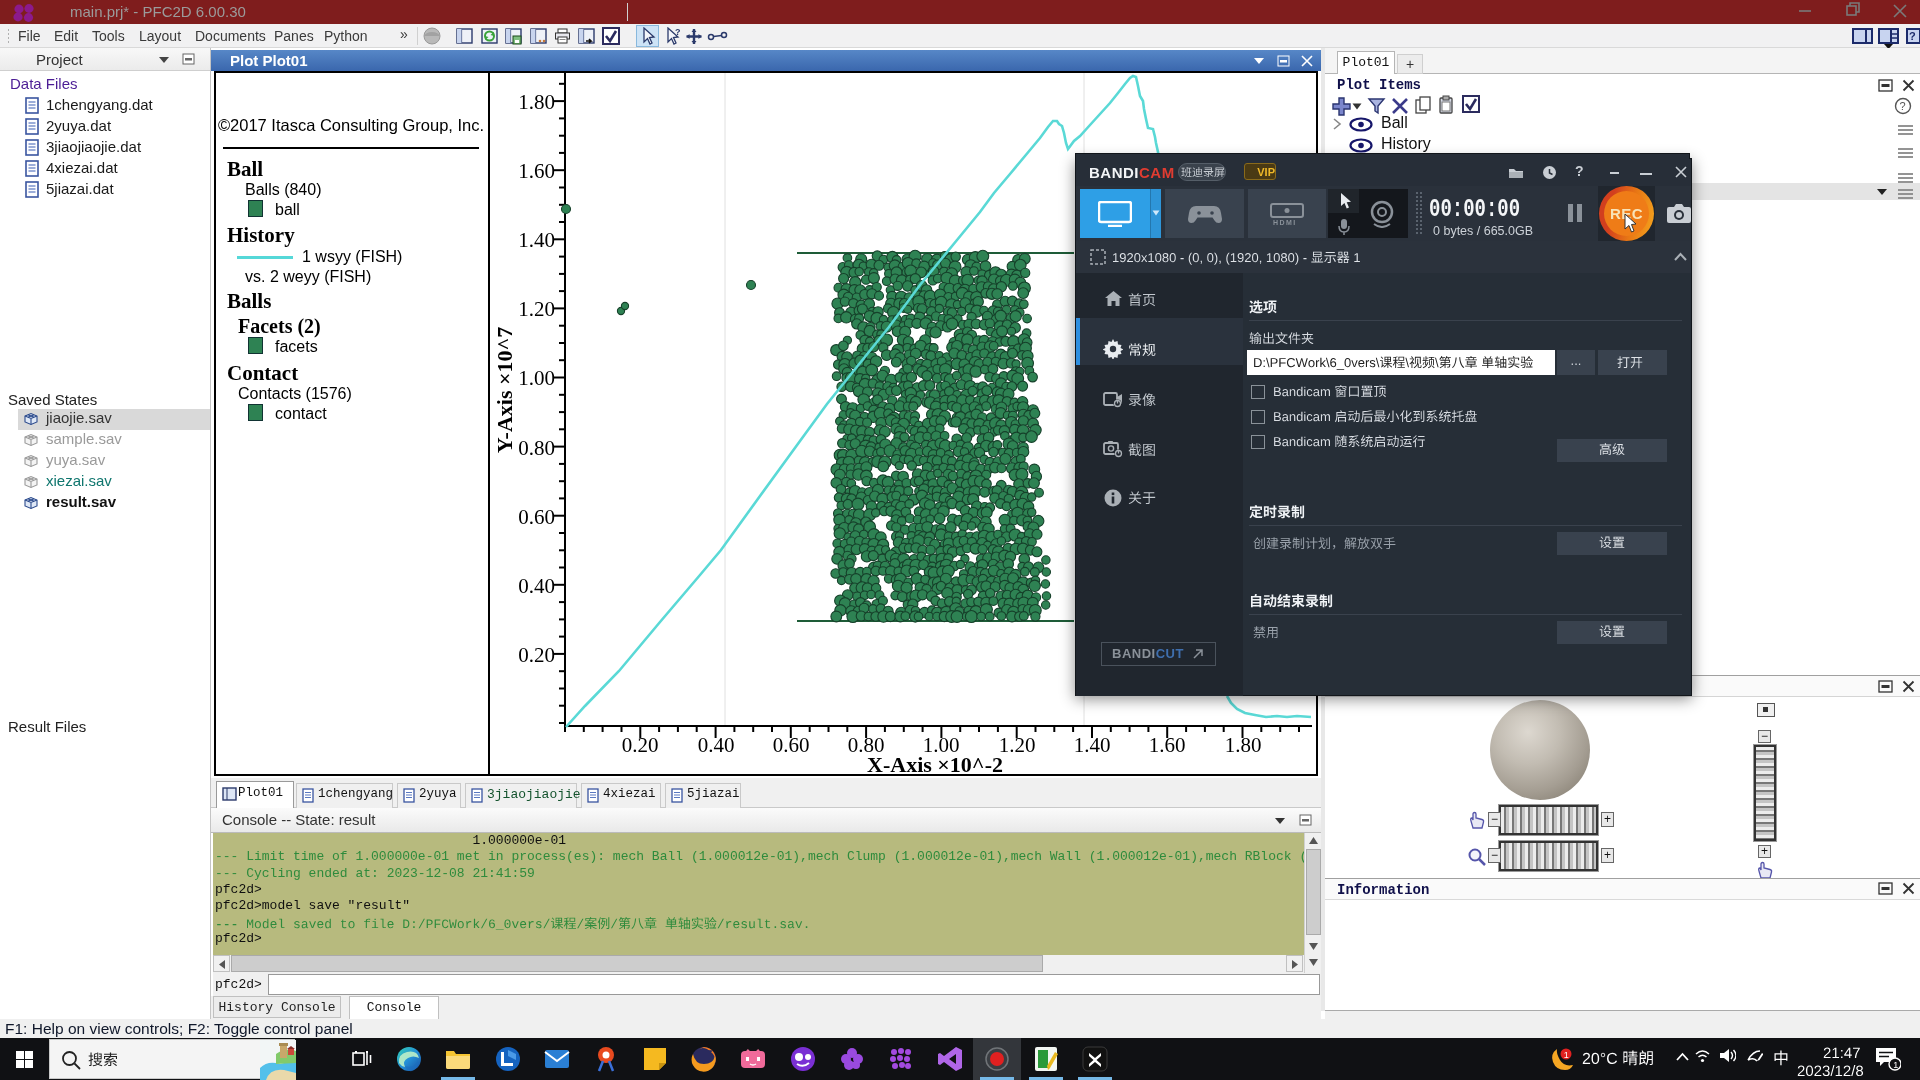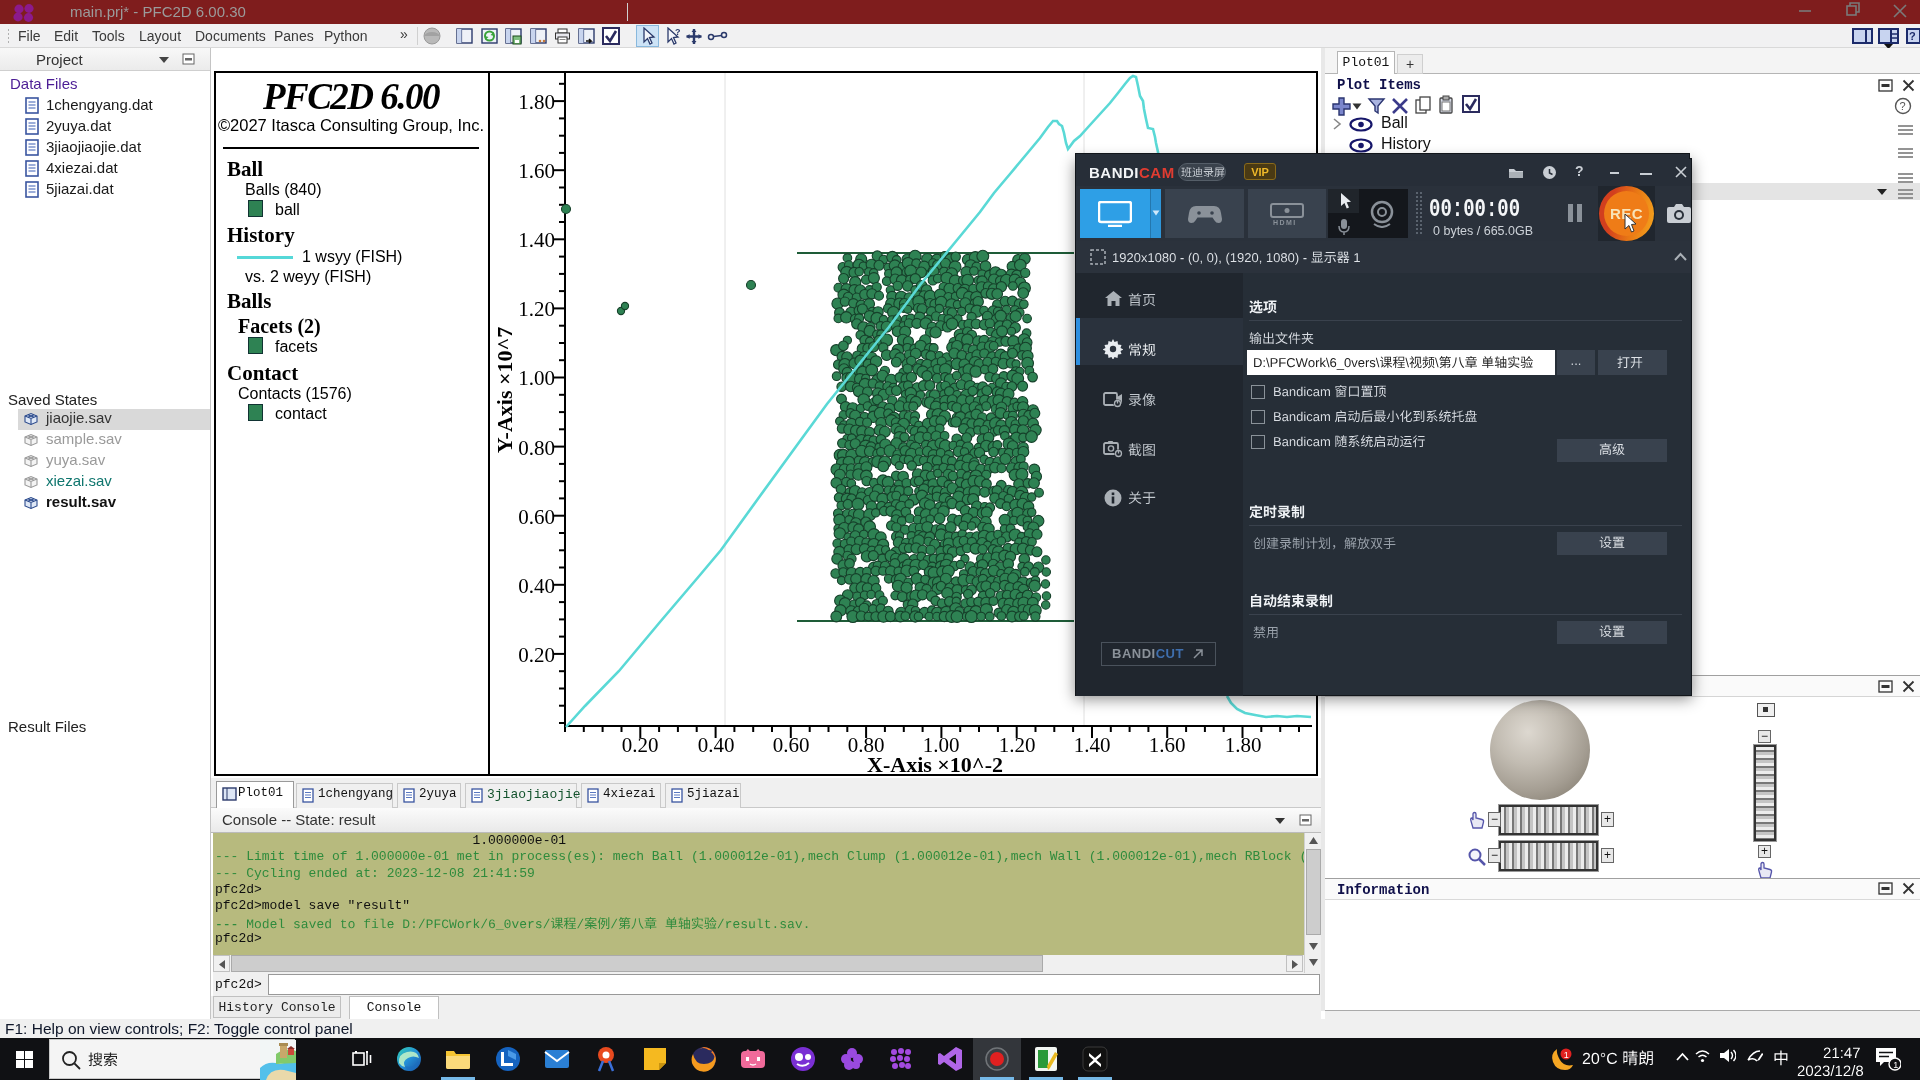--- a/index.html
+++ b/index.html
@@ -218,26 +218,38 @@
         <path d="M3 5 L9 2.5 L15 5 L15 11 L9 13.5 L3 11 Z"></path>
         <path d="M3 5 L9 7.5 L15 5 M9 7.5 L9 13.5" fill="none"></path>
         <line x1="6" y1="3.8" x2="12" y2="6.3"></line>
         <line x1="12" y1="3.8" x2="6" y2="6.3"></line>
       </g>
     </svg>
     <div class="ab" style="left:46px;top:445px;font-size:15px;color:#111;font-weight:bold">result.sav</div>
     <div class="ab" style="left:8px;top:670px;font-size:15px;color:#222">Result Files</div>
   </div>
 <div class="ab" style="left:211px;top:50px;width:1110px;height:728px;background:#fff">
+    <div class="ab" style="left:0;top:0;width:1110px;height:21px;background:linear-gradient(#5787c7,#3a67ad);">
+      <div class="ab" style="left:19px;top:2px;font-size:15px;font-weight:bold;color:#fff">Plot Plot01</div>
+      <svg class="ab" style="left:1042px;top:7px" width="12" height="8">
+        <path d="M1 1 h10 l-5 6z" fill="#fff"></path>
+      </svg>
+      <svg class="ab" style="left:1066px;top:5px" width="13" height="12">
+        <rect x="1" y="1" width="11" height="10" fill="none" stroke="#fff"></rect>
+        <rect x="3" y="5" width="7" height="2.5" fill="#fff"></rect>
+      </svg>
+      <svg class="ab" style="left:1090px;top:5px" width="12" height="12">
+        <path d="M1 1 l10 10 M11 1 l-10 10" stroke="#fff" stroke-width="1.6"></path>
+      </svg>
+    </div>
     <div class="ab" style="left:3px;top:21px;width:1104px;height:705px;border:2px solid #000;background:#fff"></div>
     <div class="ab" style="left:277px;top:21px;width:2px;height:705px;background:#000"></div>
   </div>
 <div class="ab ser" style="left:214px;top:73px;width:274px;height:701px">
-    <div class="ab" style="left:0;top:2px;width:274px;text-align:center;font-size:37px;font-weight:bold;font-style:italic;letter-spacing:-1.5px">PFC2D 6.00</div>
-    <div class="ab" style="left:0;top:43px;width:274px;text-align:center;font-size:16.5px;font-family:'Liberation Sans'">©2027 Itasca Consulting Group, Inc.</div>
+    <div class="ab" style="left:0;top:43px;width:274px;text-align:center;font-size:16.5px;font-family:'Liberation Sans'">©2017 Itasca Consulting Group, Inc.</div>
     <div class="ab" style="left:9px;top:74px;width:256px;height:2px;background:#000"></div>
     <div class="ab" style="left:13px;top:84px;font-size:21px;font-weight:bold">Ball</div>
     <div class="ab" style="left:31px;top:108px;font-size:16px;font-family:'Liberation Sans'">Balls (840)</div>
     <div class="ab" style="left:34px;top:127px;width:15px;height:17px;background:#2e8253;border:1px solid #133;"></div>
     <div class="ab" style="left:61px;top:128px;font-size:16px;font-family:'Liberation Sans'">ball</div>
     <div class="ab" style="left:13px;top:150px;font-size:21px;font-weight:bold">History</div>
     <div class="ab" style="left:23px;top:183px;width:56px;height:3px;background:#55d8d8"></div>
     <div class="ab" style="left:88px;top:175px;font-size:16px;font-family:'Liberation Sans'">1 wsyy (FISH)</div>
     <div class="ab" style="left:31px;top:195px;font-size:16px;font-family:'Liberation Sans'">vs. 2 weyy (FISH)</div>
     <div class="ab" style="left:13px;top:216px;font-size:21px;font-weight:bold">Balls</div>
@@ -1747,21 +1759,21 @@
     <div class="ab" style="left:4px;top:963px;width:595px;height:8px;background:#f0f0f0"></div>
   </div>
 <div class="ab" style="left:1075px;top:158px;width:617px;height:538px;background:#262e37;border:1px solid #12161b;box-shadow:0 3px 14px rgba(0,0,0,0.45);z-index:50">
     <div class="ab" style="left:-1px;top:-6px;width:615px;height:7px;background:#272e38;border:1px solid #12161b;border-bottom:none"></div>
     <div class="ab" style="left:0;top:0;width:615px;height:27px;background:#272e38">
       <div class="ab" style="left:13px;top:5px;font-size:15px;font-weight:bold;letter-spacing:0.5px;color:#f2f4f6">BANDI<span style="color:#e03c31">CAM</span></div>
       <div class="ab" style="left:102px;top:4px;width:48px;height:18px;background:#3a424c;border:1px solid #555e68;border-radius:9px"></div>
       <svg style="position:absolute;left:105px;top:7px;overflow:visible" width="46" height="15">
         <path d="M5.7 -9.2V-4.5C5.7 -2.6 5.5 -0.9 3.6 0.3C3.7 0.4 4.0 0.7 4.1 0.9C6.2 -0.4 6.5 -2.3 6.5 -4.5V-9.2ZM4.1 -7.0C4.1 -5.5 4.1 -4.1 3.6 -3.3L4.2 -2.9C4.7 -3.8 4.8 -5.4 4.8 -6.9ZM6.9 -4.5V-3.7H8.1V-0.3H6.0V0.5H10.6V-0.3H8.9V-3.7H10.2V-4.5H8.9V-7.7H10.4V-8.5H6.7V-7.7H8.1V-4.5ZM0.3 -0.8 0.5 -0.0C1.4 -0.3 2.6 -0.6 3.8 -0.9L3.7 -1.6L2.5 -1.3V-4.1H3.5V-4.9H2.5V-7.7H3.7V-8.4H0.5V-7.7H1.7V-4.9H0.6V-4.1H1.7V-1.1Z M11.7 -8.1C12.4 -7.7 13.3 -7.0 13.7 -6.6L14.3 -7.2C13.8 -7.6 13.0 -8.2 12.3 -8.6ZM15.8 -4.1H17.5V-2.2H15.8ZM18.3 -4.1H20.0V-2.2H18.3ZM15.8 -6.6H17.5V-4.8H15.8ZM18.3 -6.6H20.0V-4.8H18.3ZM15.0 -7.3V-1.5H20.8V-7.3H18.3V-9.2H17.5V-7.3ZM13.8 -5.4H11.5V-4.6H13.0V-1.1C12.5 -0.9 12.0 -0.4 11.4 0.2L12.0 0.9C12.5 0.1 13.1 -0.5 13.4 -0.5C13.7 -0.5 14.1 -0.1 14.5 0.1C15.3 0.6 16.2 0.7 17.5 0.7C18.7 0.7 20.6 0.7 21.3 0.6C21.4 0.4 21.5 -0.0 21.6 -0.2C20.4 -0.1 18.8 -0.0 17.6 -0.0C16.3 -0.0 15.4 -0.1 14.7 -0.6C14.3 -0.8 14.0 -1.0 13.8 -1.2Z M23.5 -3.5C24.2 -3.1 25.1 -2.5 25.5 -2.0L26.1 -2.6C25.6 -3.0 24.7 -3.6 24.0 -4.0ZM23.5 -8.6V-7.9H30.1L30.1 -6.9H23.8V-6.1H30.1L30.0 -5.1H22.7V-4.3H27.1V-2.3C25.5 -1.7 23.8 -1.0 22.7 -0.6L23.2 0.1C24.3 -0.3 25.7 -0.9 27.1 -1.5V-0.0C27.1 0.1 27.0 0.2 26.8 0.2C26.7 0.2 26.0 0.2 25.4 0.2C25.5 0.4 25.6 0.7 25.7 0.9C26.5 0.9 27.1 0.9 27.4 0.8C27.8 0.7 27.9 0.5 27.9 -0.0V-2.6C28.9 -1.2 30.2 -0.1 31.9 0.4C32.1 0.2 32.3 -0.1 32.5 -0.3C31.3 -0.6 30.3 -1.2 29.4 -1.9C30.1 -2.4 31.0 -3.0 31.6 -3.6L30.9 -4.1C30.4 -3.6 29.6 -2.9 28.9 -2.5C28.5 -2.9 28.2 -3.5 27.9 -4.0V-4.3H32.3V-5.1H30.8C30.9 -6.2 31.0 -7.6 31.0 -8.6L30.4 -8.7L30.2 -8.6Z M36.8 -5.8C37.1 -5.4 37.3 -5.0 37.5 -4.7L38.2 -5.0C38.1 -5.3 37.8 -5.7 37.6 -6.0ZM35.3 -8.0H42.0V-6.9H35.3ZM34.5 -8.7V-5.1C34.5 -3.4 34.4 -1.1 33.3 0.5C33.5 0.5 33.9 0.8 34.1 0.9C35.2 -0.7 35.3 -3.3 35.3 -5.1V-6.1H42.8V-8.7ZM41.1 -6.1C41.0 -5.7 40.7 -5.1 40.4 -4.6H35.8V-3.9H37.5V-2.8L37.5 -2.4H35.5V-1.7H37.4C37.1 -1.0 36.6 -0.3 35.4 0.3C35.6 0.4 35.8 0.7 35.9 0.9C37.5 0.2 38.0 -0.7 38.2 -1.7H40.5V0.9H41.3V-1.7H43.4V-2.4H41.3V-3.9H43.1V-4.6H41.2C41.5 -5.0 41.8 -5.4 42.0 -5.8ZM40.5 -2.4H38.3L38.3 -2.8V-3.9H40.5Z" transform="translate(0,10.2)" fill="#c9ced4"></path>
       </svg>
-      <div class="ab" style="left:168px;top:4px;width:32px;height:17px;background:#4a3a14;border:1px solid #8a6a1a;border-radius:3px;font-size:11px;font-weight:bold;color:#f0b929;text-align:center;line-height:16px">VIP</div>
+      <div class="ab" style="left:168px;top:4px;width:32px;height:17px;background:#4a3a14;border:1px solid #8a6a1a;border-radius:3px;font-size:11px;font-weight:bold;color:#f0b929;text-align:right;line-height:16px">VIP</div>
       <svg class="ab" style="left:432px;top:7px" width="16" height="13">
         <path d="M1 3 h5 l2 2 h7 v7 h-14z" fill="#c9ced4"></path>
         <rect x="1" y="6" width="14" height="6" fill="#aab0b6"></rect>
       </svg>
       <svg class="ab" style="left:466px;top:6px" width="15" height="15">
         <circle cx="7.5" cy="7.5" r="6.5" fill="#c9ced4"></circle>
         <path d="M7.5 4 v4 l3 1.5" stroke="#272e38" stroke-width="1.5" fill="none"></path>
       </svg>
       <div class="ab" style="left:499px;top:4px;font-size:14px;font-weight:bold;color:#c9ced4">?</div>
       <div class="ab" style="left:534px;top:13px;width:9px;height:2px;background:#c9ced4"></div>

